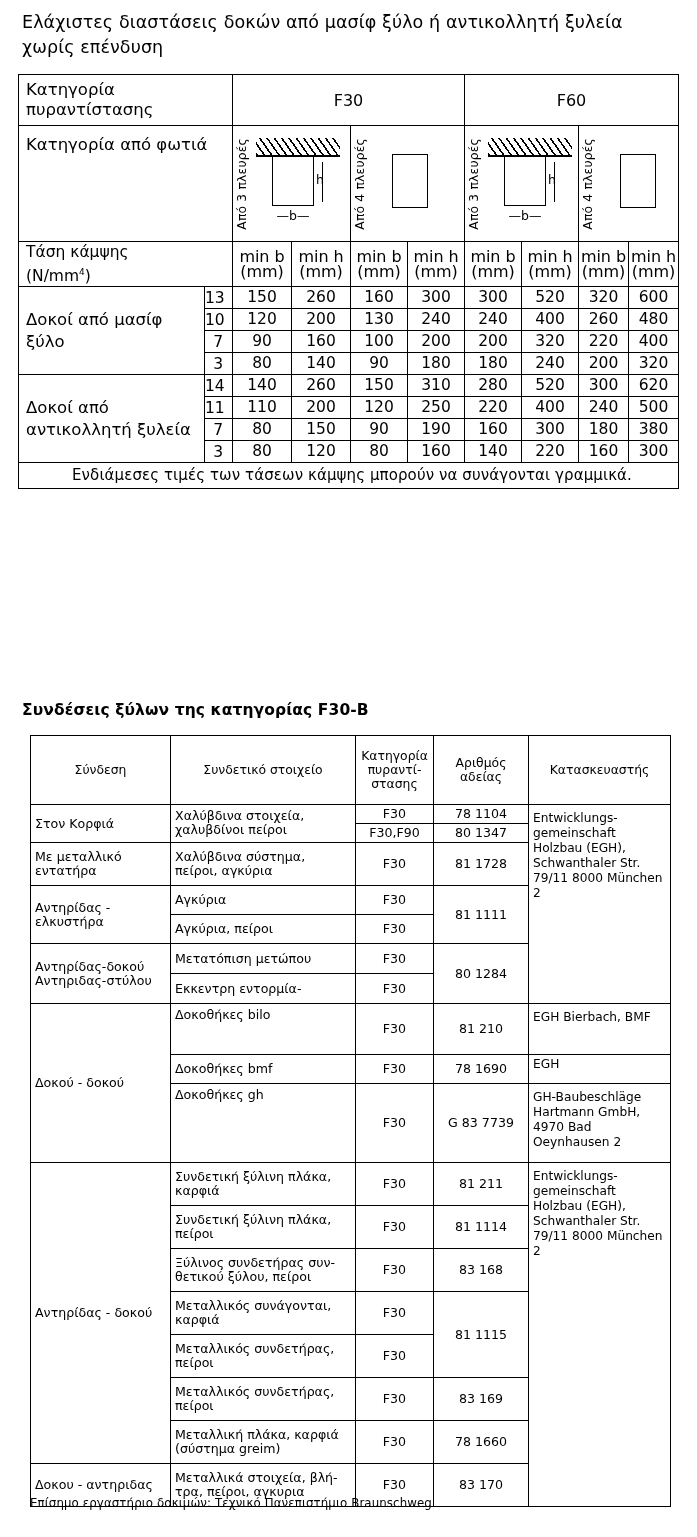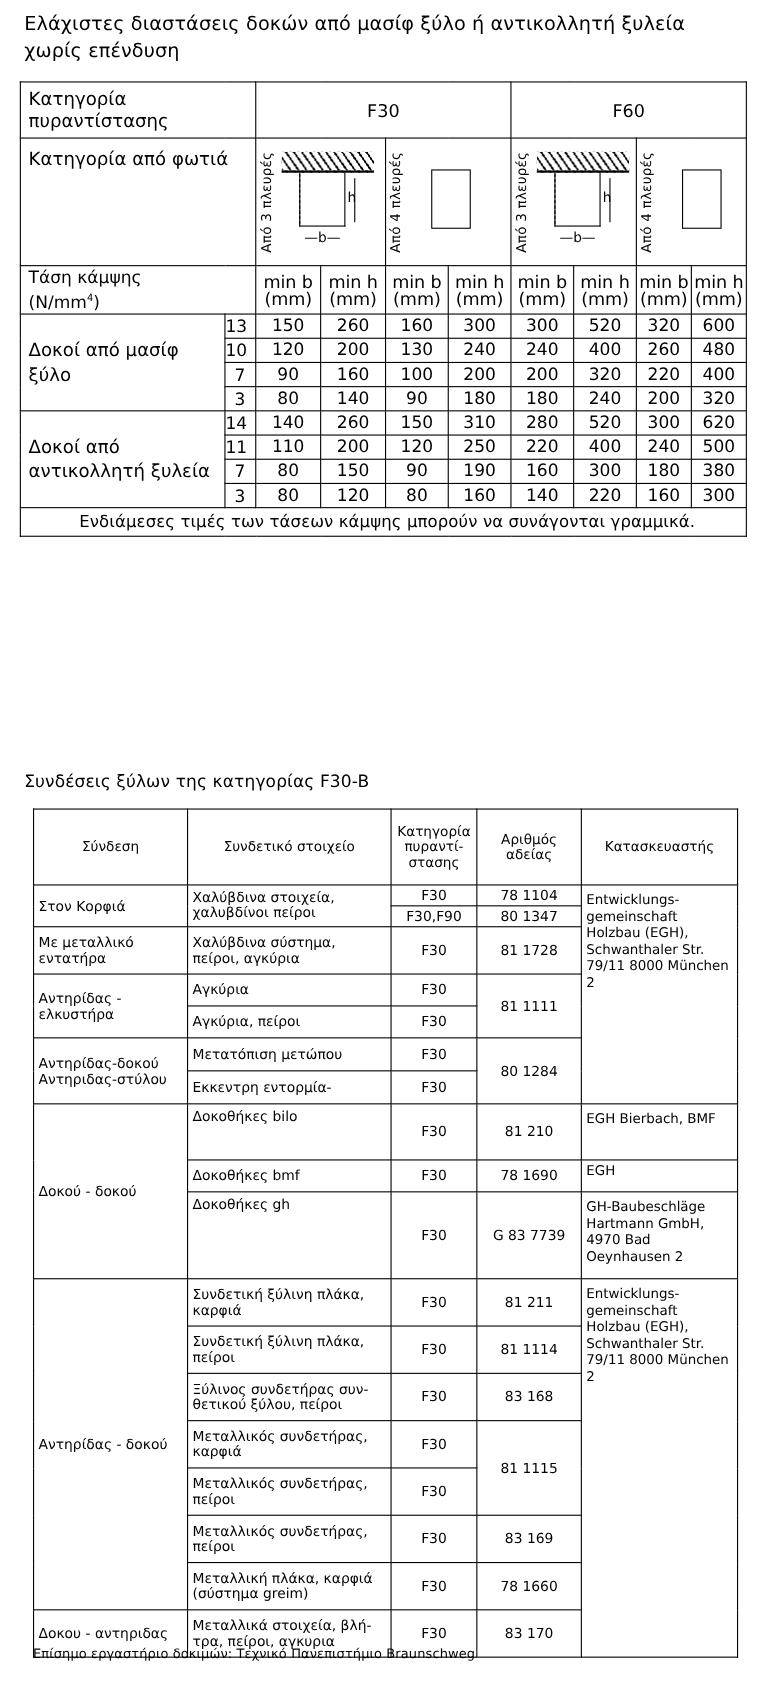--- a/index.html
+++ b/index.html
@@ -13,21 +13,21 @@
   .page{position:relative;width:697px;height:1537px;}
 
   
   .blk{position:absolute;}
   .t1-title{
     left:22px;top:10px;width:650px;
     font-size:17.5px;line-height:25px;font-weight:400;letter-spacing:.1px;
   }
   .t2-title{
     left:22px;top:700px;width:650px;
-    font-size:15.5px;line-height:20px;font-weight:normal;letter-spacing:.1px;
+    font-size:15.5px;line-height:20px;font-weight:bold;letter-spacing:.1px;
   }
 
   table{border-collapse:collapse;table-layout:fixed;}
   td,th{padding:0;vertical-align:middle;font-weight:normal;}
 
   
   .tbl1{position:absolute;left:18px;top:74px;width:660px;
         border:1.6px solid #000;font-size:15.5px;}
   .tbl1 td{border:1.2px solid #000;}
   .tbl1 .vsep{border-left:1.2px solid #000;}
@@ -399,21 +399,21 @@
         <td style="height:38px">Συνδετική ξύλινη πλάκα, πείροι</td>
         <td class="c">F30</td>
         <td class="c">81 1114</td>
       </tr>
       <tr>
         <td style="height:38px">Ξύλινος συνδετήρας συν-θετικού ξύλου, πείροι</td>
         <td class="c">F30</td>
         <td class="c">83 168</td>
       </tr>
       <tr>
-        <td style="height:38px">Μεταλλικός συνδετήρας, καρφιά</td>
+        <td style="height:38px">Μεταλλικός συνάγονται, καρφιά</td>
         <td class="c">F30</td>
         <td rowspan="2" class="c">81 1115</td>
       </tr>
       <tr>
         <td style="height:38px">Μεταλλικός συνδετήρας, πείροι</td>
         <td class="c">F30</td>
       </tr>
       <tr>
         <td style="height:38px">Μεταλλικός συνδετήρας, πείροι</td>
         <td class="c">F30</td>

